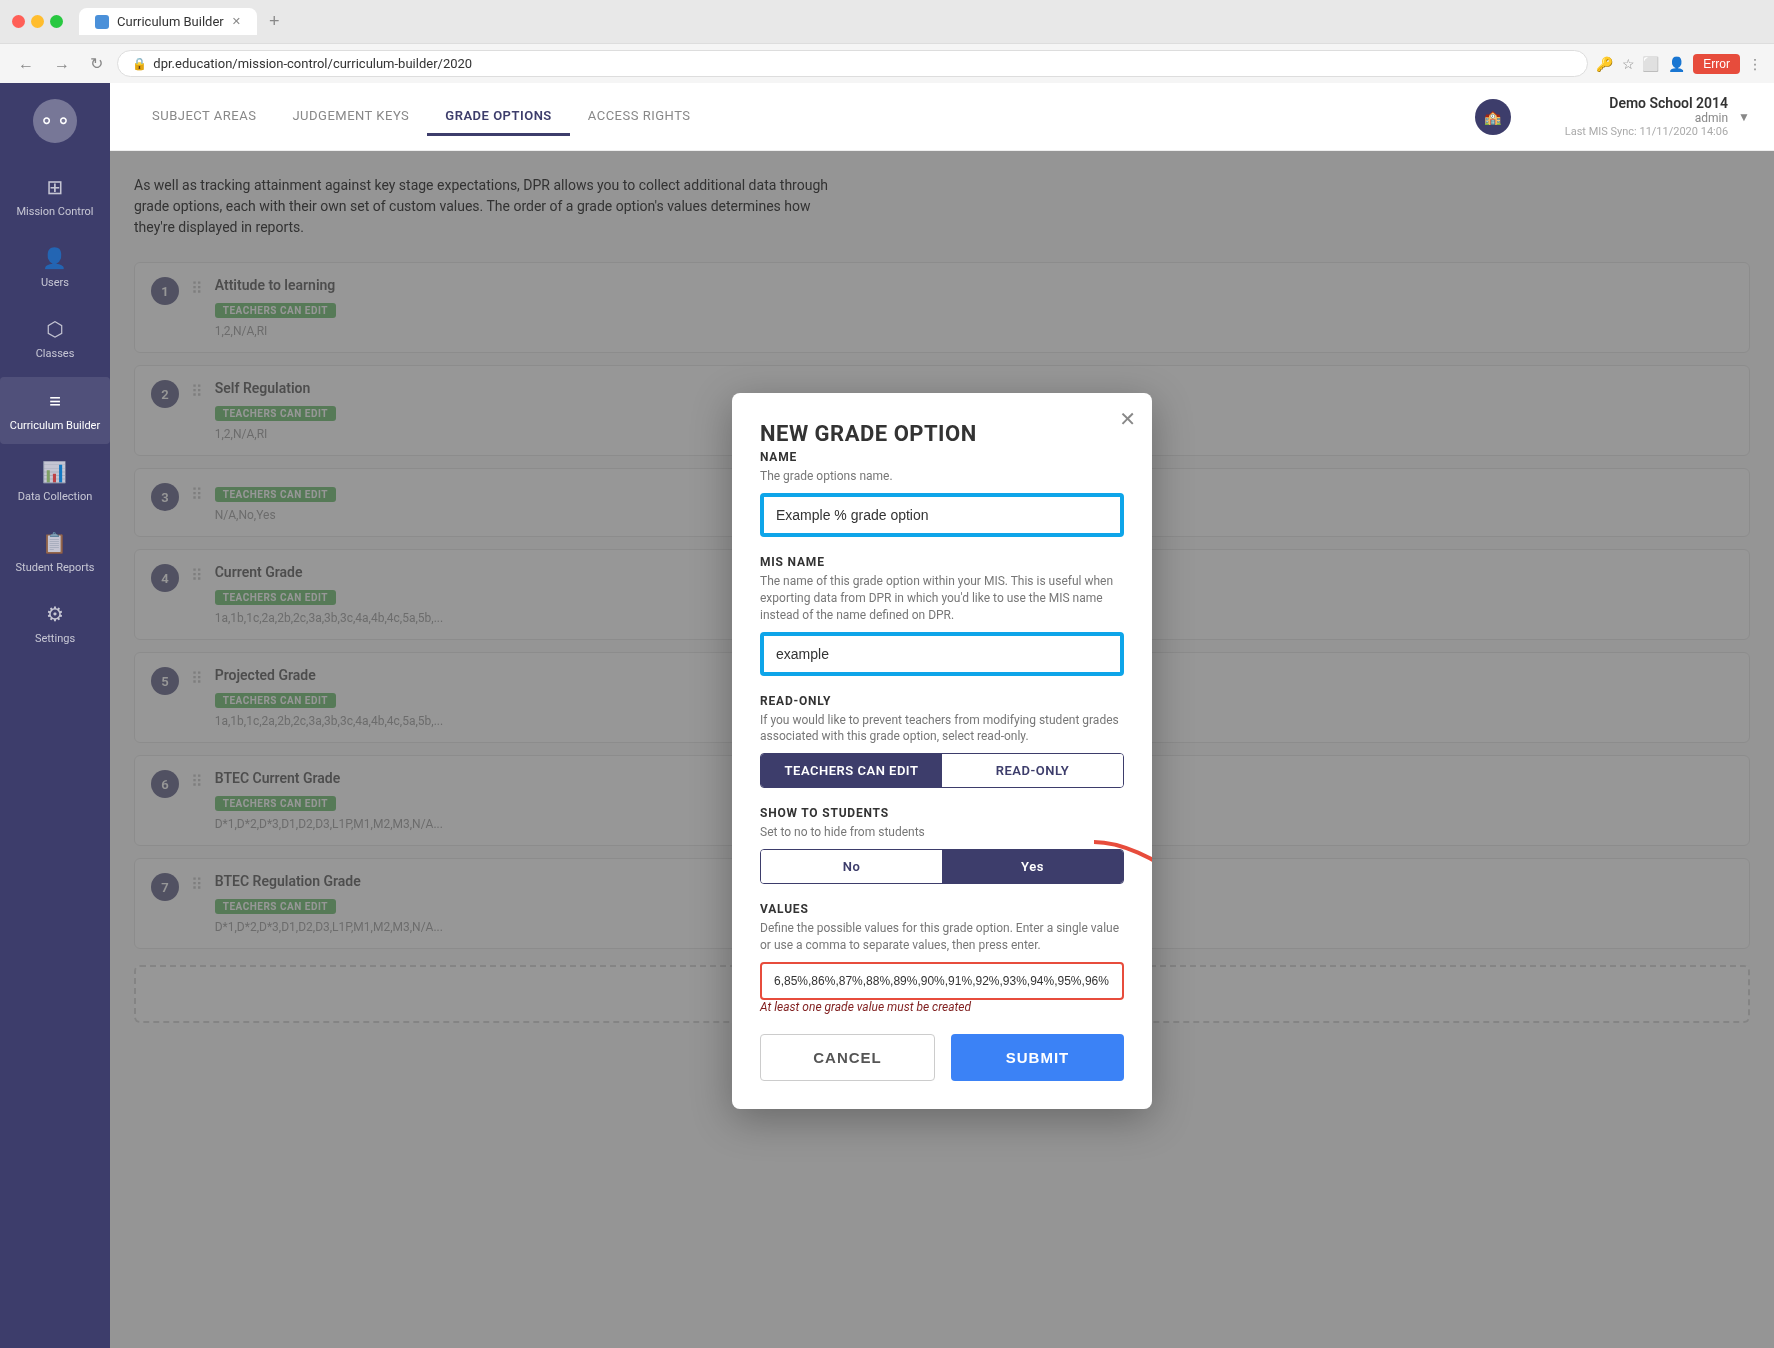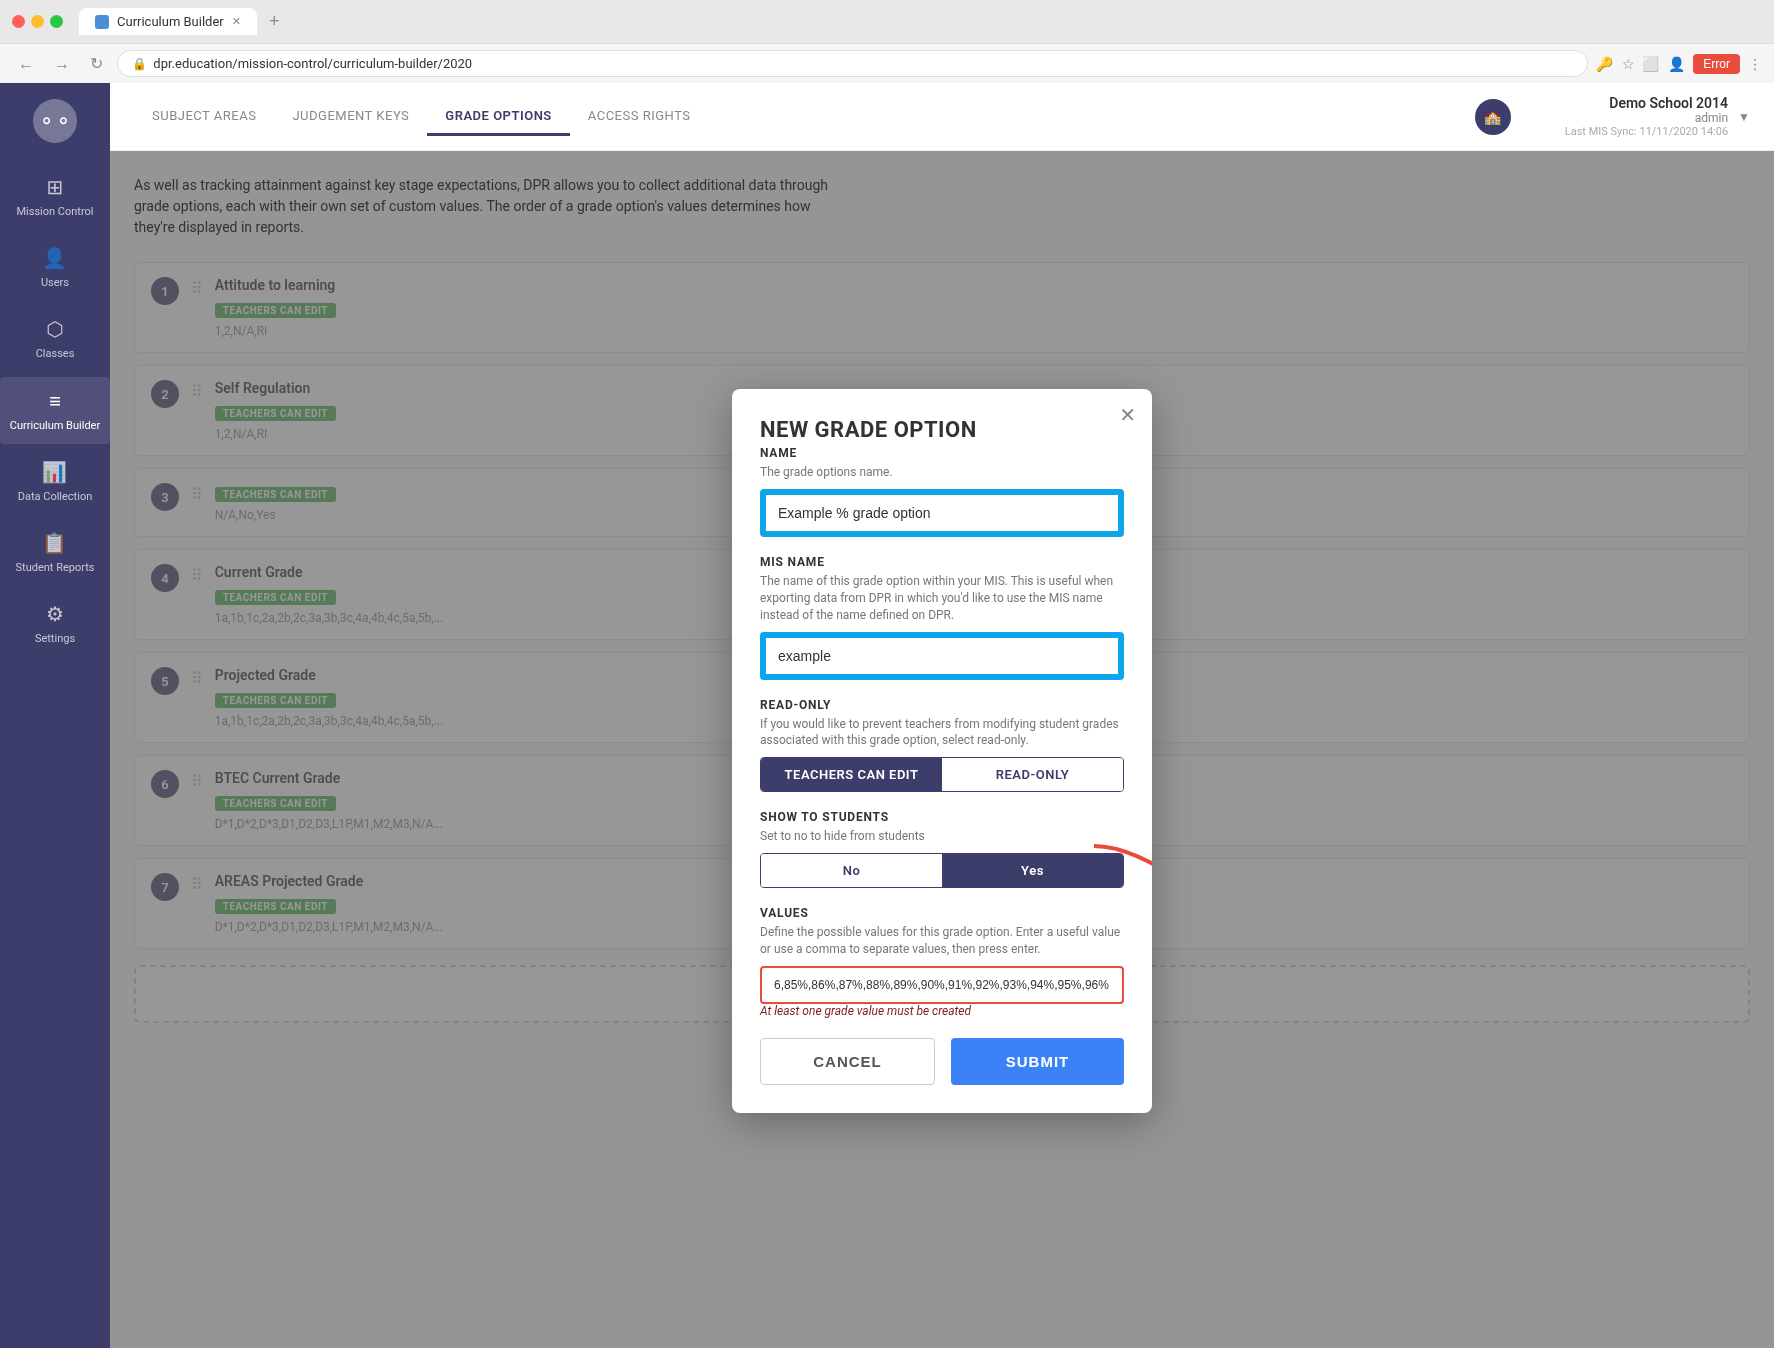--- a/index.html
+++ b/index.html
@@ -72,21 +72,21 @@
     .modal-overlay { position: absolute; top: 0; left: 0; right: 0; bottom: 0; background: rgba(0,0,0,0.4); display: flex; align-items: center; justify-content: center; z-index: 100; }
 
     
     .modal { background: white; border-radius: 8px; width: 420px; padding: 28px; position: relative; max-height: 90vh; overflow-y: auto; box-shadow: 0 10px 40px rgba(0,0,0,0.3); }
     .modal-close { position: absolute; top: 14px; right: 16px; background: none; border: none; font-size: 20px; color: #888; cursor: pointer; }
     .modal-title { font-size: 22px; font-weight: 700; color: #333; margin-bottom: 4px; letter-spacing: 0.5px; }
 
     .form-section { margin-bottom: 18px; }
     .form-label { font-size: 12px; font-weight: 700; color: #333; text-transform: uppercase; letter-spacing: 0.8px; margin-bottom: 4px; }
     .form-desc { font-size: 12px; color: #777; margin-bottom: 8px; line-height: 1.4; }
-    .form-input { width: 100%; border: 6px solid #0ea5e9; border-radius: 4px; padding: 10px 12px; font-size: 14px; color: #333; outline: none; }
+    .form-input { width: 100%; border: 4px solid #0ea5e9; border-radius: 4px; padding: 10px 12px; font-size: 14px; color: #333; outline: none; }
 
     
     .toggle-group { display: flex; border: 1px solid #3d3d6b; border-radius: 4px; overflow: hidden; }
     .toggle-btn { flex: 1; padding: 9px; text-align: center; font-size: 13px; font-weight: 600; cursor: pointer; letter-spacing: 0.5px; }
     .toggle-btn.active { background: #3d3d6b; color: white; }
     .toggle-btn.inactive { background: white; color: #3d3d6b; }
 
     
     .values-input { width: 100%; border: 2px solid #e74c3c; border-radius: 4px; padding: 10px 12px; font-size: 12px; color: #333; outline: none; }
     .error-text { color: #7f1d1d; font-size: 12px; font-style: italic; }
@@ -251,21 +251,21 @@
       <div class="grade-info">
         <div class="grade-name">BTEC Current Grade</div>
         <span class="teacher-badge">TEACHERS CAN EDIT</span>
         <div class="grade-values">D*1,D*2,D*3,D1,D2,D3,L1P,M1,M2,M3,N/A...</div>
       </div>
     </div>
           <div class="grade-item">
       <div class="grade-num">7</div>
       <span class="drag-handle">⠿</span>
       <div class="grade-info">
-        <div class="grade-name">AREAS Projected Grade</div>
+        <div class="grade-name">BTEC Regulation Grade</div>
         <span class="teacher-badge">TEACHERS CAN EDIT</span>
         <div class="grade-values">D*1,D*2,D*3,D1,D2,D3,L1P,M1,M2,M3,N/A...</div>
       </div>
     </div>
         </div>
 
       <div class="add-new-btn behind-modal" style="margin-top:16px;">
         <span>+ NEW GRADE OPTION</span>
       </div>
 
@@ -299,21 +299,21 @@
             <div class="form-label">SHOW TO STUDENTS</div>
             <div class="form-desc">Set to no to hide from students</div>
             <div class="toggle-group">
               <div class="toggle-btn inactive">No</div>
               <div class="toggle-btn active">Yes</div>
             </div>
           </div>
 
           <div class="form-section" style="position:relative;">
             <div class="form-label">VALUES</div>
-            <div class="form-desc">Define the possible values for this grade option. Enter a useful value or use a comma to separate values, then press enter.</div>
+            <div class="form-desc">Define the possible values for this grade option. Enter a single value or use a comma to separate values, then press enter.</div>
             <input class="values-input" type="text" value="6,85%,86%,87%,88%,89%,90%,91%,92%,93%,94%,95%,96%,97%,98%,99%,100%" style="">
             <div class="error-text">At least one grade value must be created</div>
 
             
             <svg style="position:absolute;right:-160px;top:-80px;width:220px;height:200px;pointer-events:none;" viewBox="0 0 220 200">
               <defs>
                 <marker id="arrowhead" markerWidth="10" markerHeight="7" refX="10" refY="3.5" orient="auto">
                   <polygon points="0 0, 10 3.5, 0 7" fill="#e74c3c"></polygon>
                 </marker>
               </defs>

